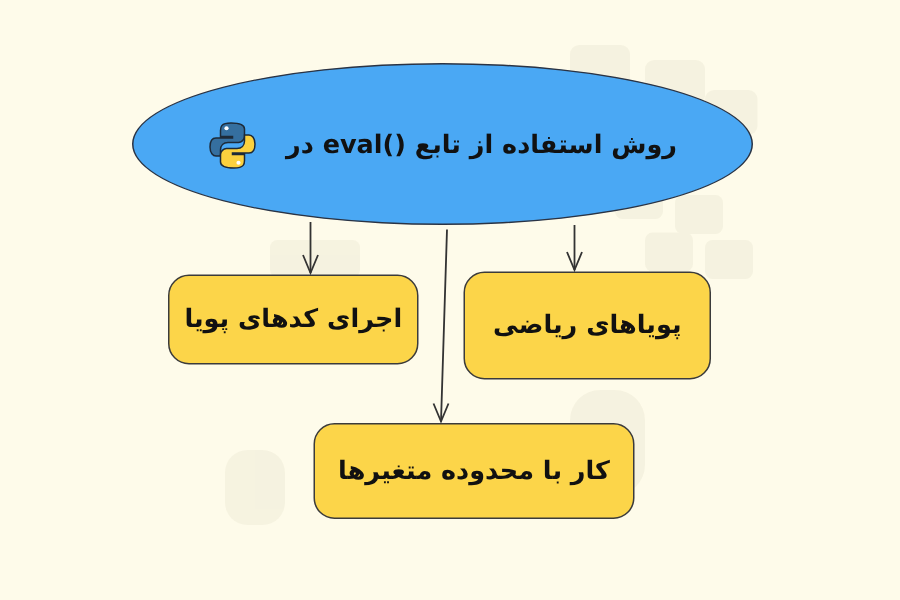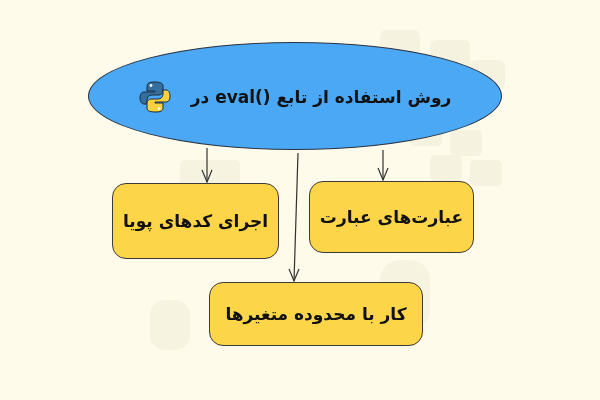--- a/index.html
+++ b/index.html
@@ -26,21 +26,21 @@
       unicode-bidi: embed; white-space: nowrap;
     }
     .py-logo { width: 32px; height: 34px; }
     .box {
       position: absolute; background: #fcd549; border: 1.3px solid #3b3b3b;
       border-radius: 14px; box-sizing: border-box;
       display: flex; align-items: center; justify-content: center;
       font-size: 17px; font-weight: bold; color: #111; direction: rtl;
       white-space: nowrap;
     }
-    .box-left { left: 112px; top: 183px; width: 167px; height: 76px; }
+    .box-left { left: 112px; top: 183px; width: 167px; height: 60px; }
     .box-right { left: 309px; top: 181px; width: 165px; height: 72px; }
     .box-bottom { left: 185px; top: 282px; width: 214px; height: 64px; margin-left: 24px; }
     svg.arrows { position: absolute; left: 0; top: 0; }
   </style>
 </head>
 <body>
 
 <div class="canvas">
 
   <svg class="watermark" width="600" height="400" viewBox="0 0 600 400">
@@ -79,20 +79,20 @@
       </svg>
       <span class="ellipse-title">روش استفاده از تابع ()eval در</span>
     </div>
   </div>
 
   <div class="box box-left">
     <span>اجرای کدهای پویا</span>
   </div>
 
   <div class="box box-right">
-    <span>عبارت‌های عبارت</span>
+    <span>پویا‌های ریاضی</span>
   </div>
 
   <div class="box box-bottom">
     <span>کار با محدوده متغیرها</span>
   </div>
 
 </div>
 
 </body></html>

